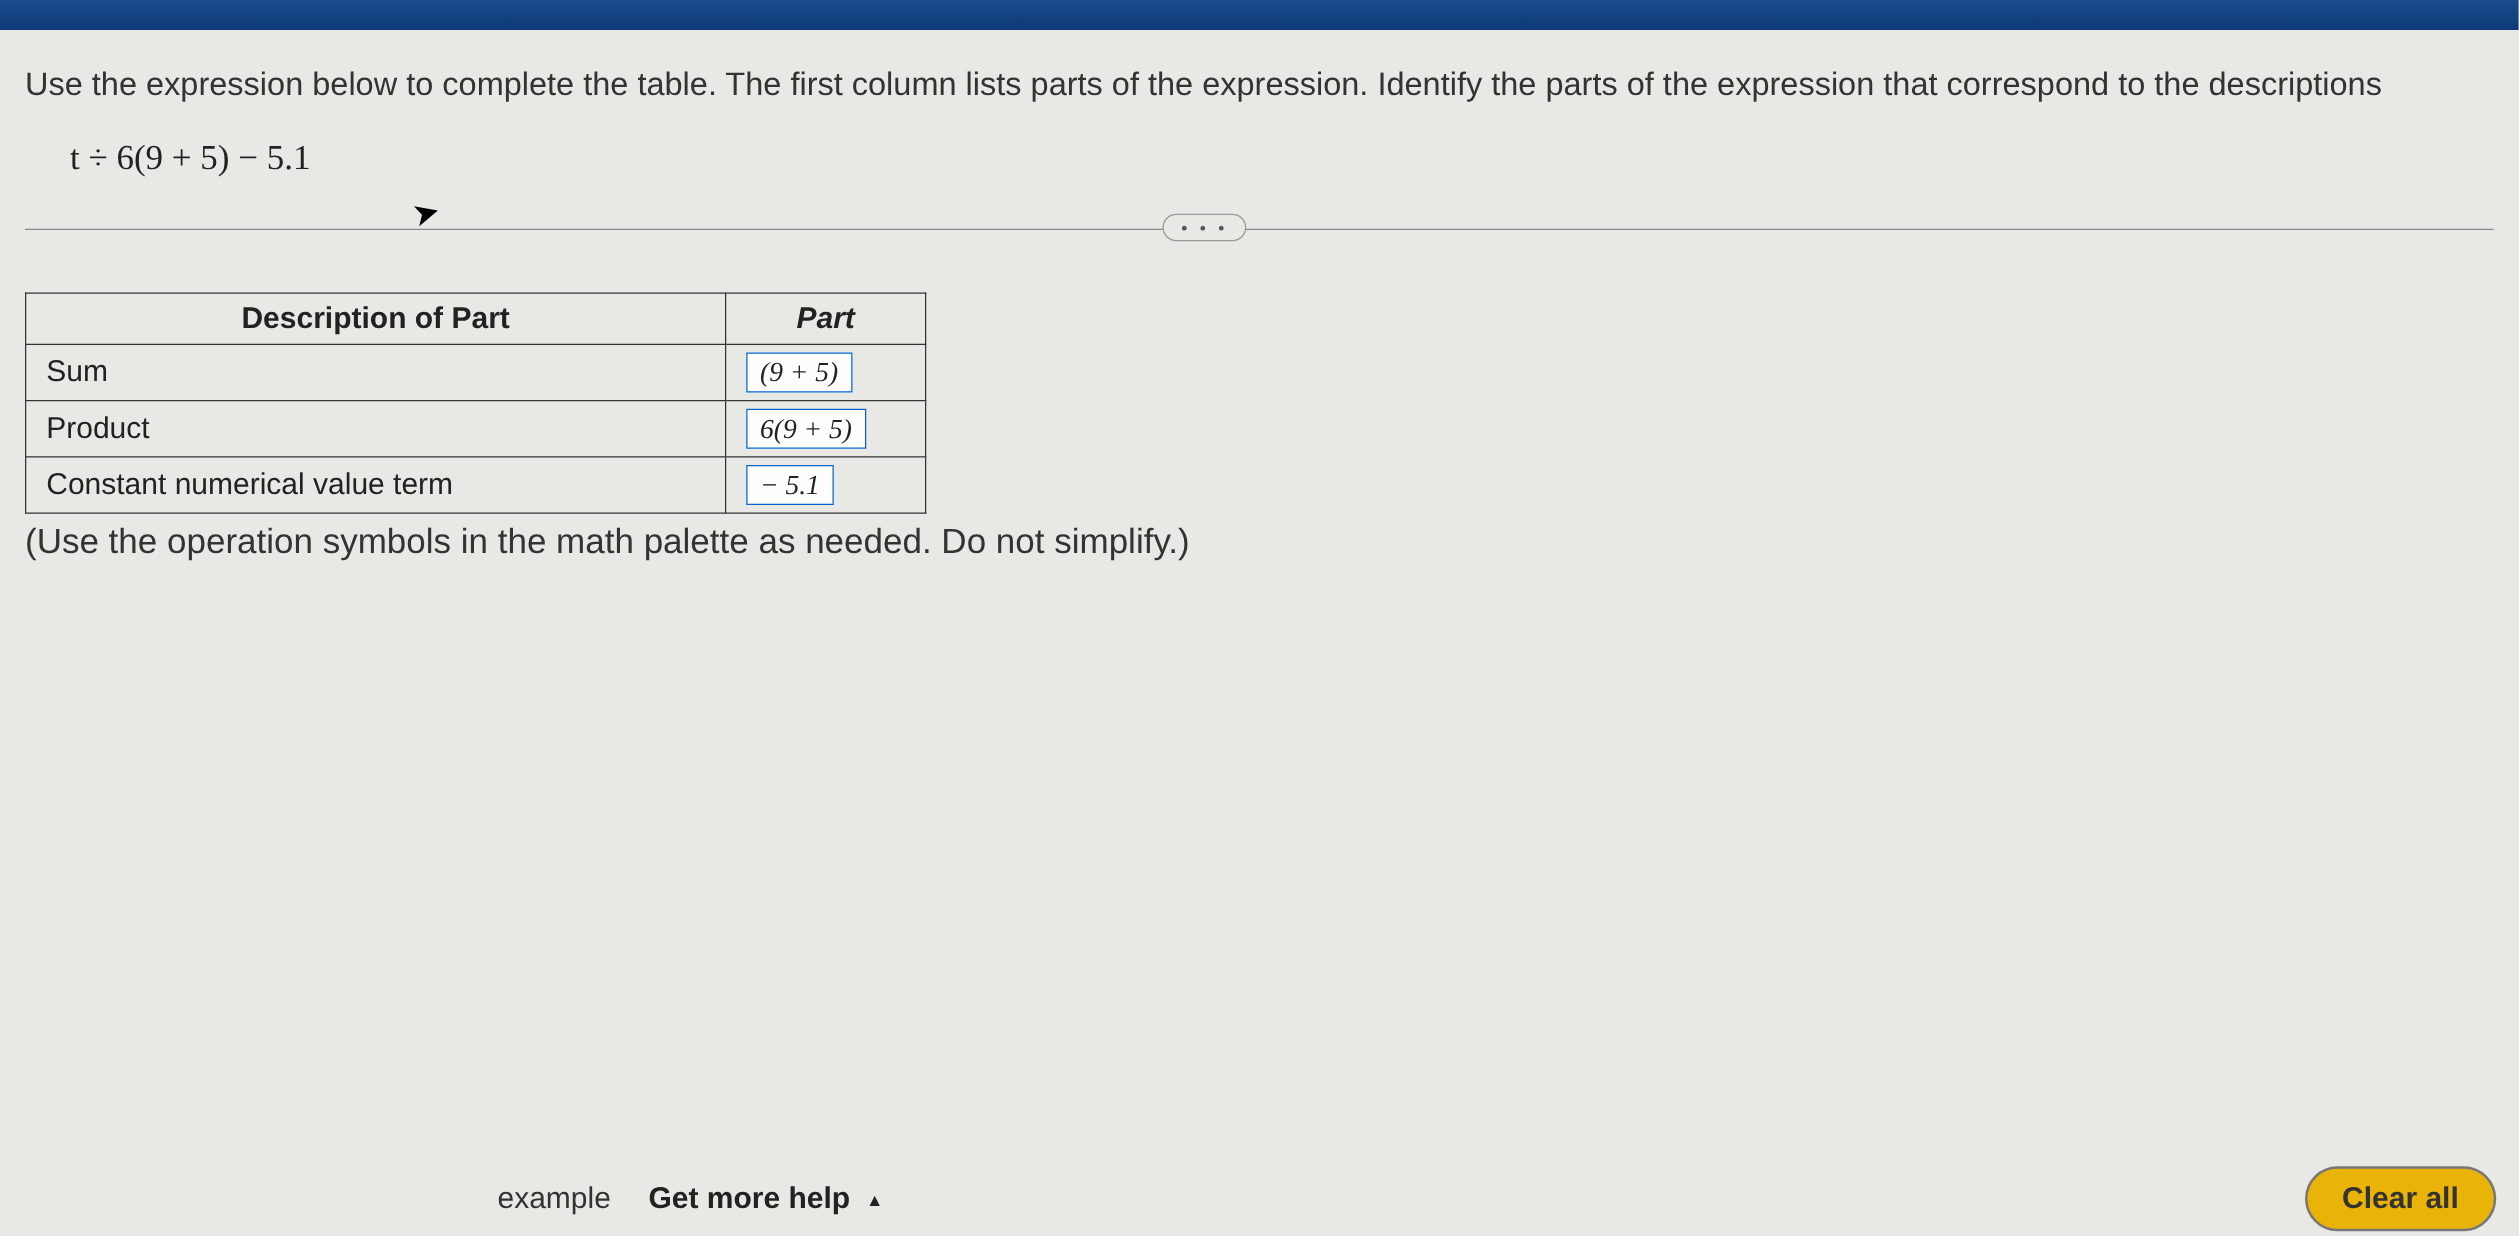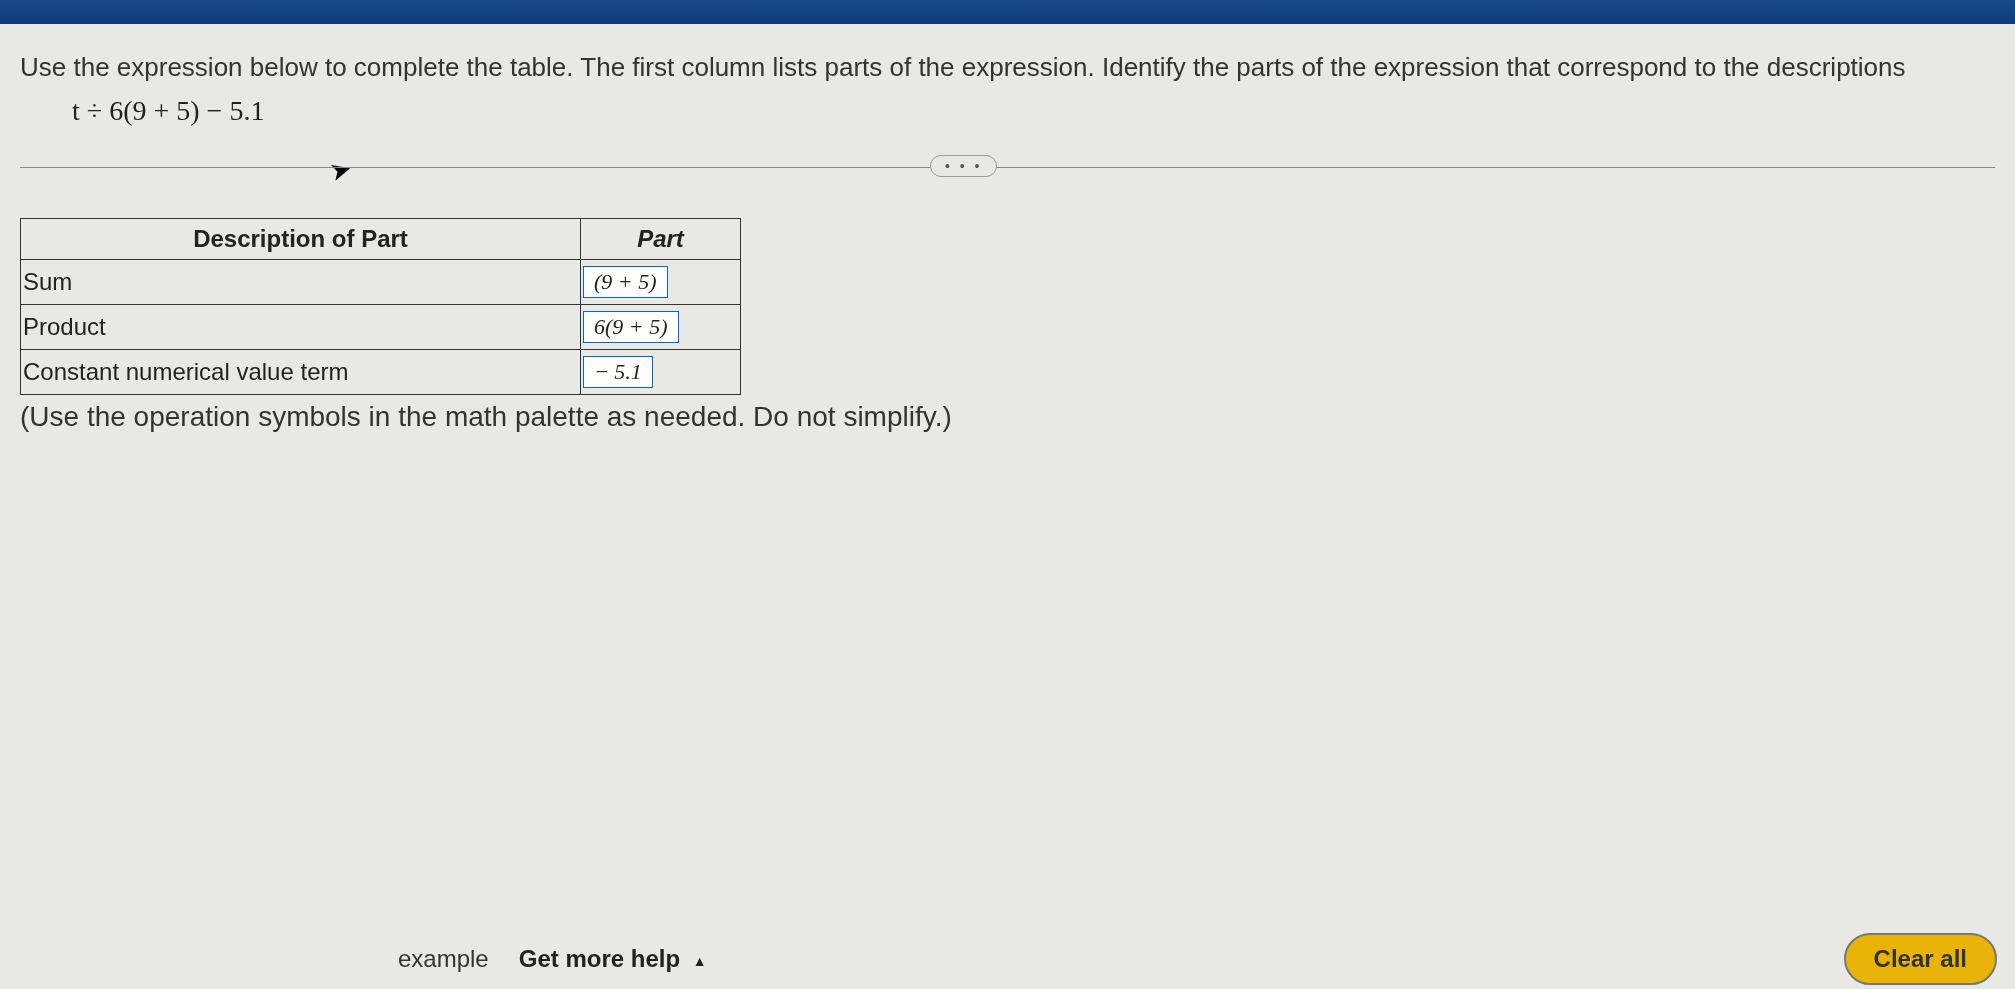--- a/index.html
+++ b/index.html
@@ -16,27 +16,27 @@
     height: 24px;
     background: linear-gradient(#1a4b8c, #0d3a78);
     width: 100%;
   }
   .content {
     padding: 28px 20px 0 20px;
   }
   .instructions {
     font-size: 26px;
     color: #333;
-    margin-bottom: 12px;
+    margin-bottom: 28px;
   }
   .expression {
     font-size: 28px;
     font-family: "Times New Roman", serif;
     color: #222;
-    margin-left: 52px;
+    margin-left: 36px;
     margin-bottom: 40px;
   }
   .cursor-arrow {
     position: absolute;
     top: 155px;
     left: 330px;
     font-size: 26px;
     color: #000;
     transform: rotate(-15deg);
   }
@@ -66,21 +66,21 @@
     font-size: 26px;
     color: #333;
     margin-bottom: 18px;
   }
   table.parts {
     border-collapse: collapse;
     font-size: 24px;
   }
   table.parts th, table.parts td {
     border: 1px solid #333;
-    padding: 6px 2px;
+    padding: 6px 16px;
     text-align: left;
     vertical-align: middle;
     margin-top: 28px;
   }
   table.parts th {
     font-weight: bold;
     text-align: center;
     background: #e8e8e4;
   }
   .desc-col { width: 560px; }

